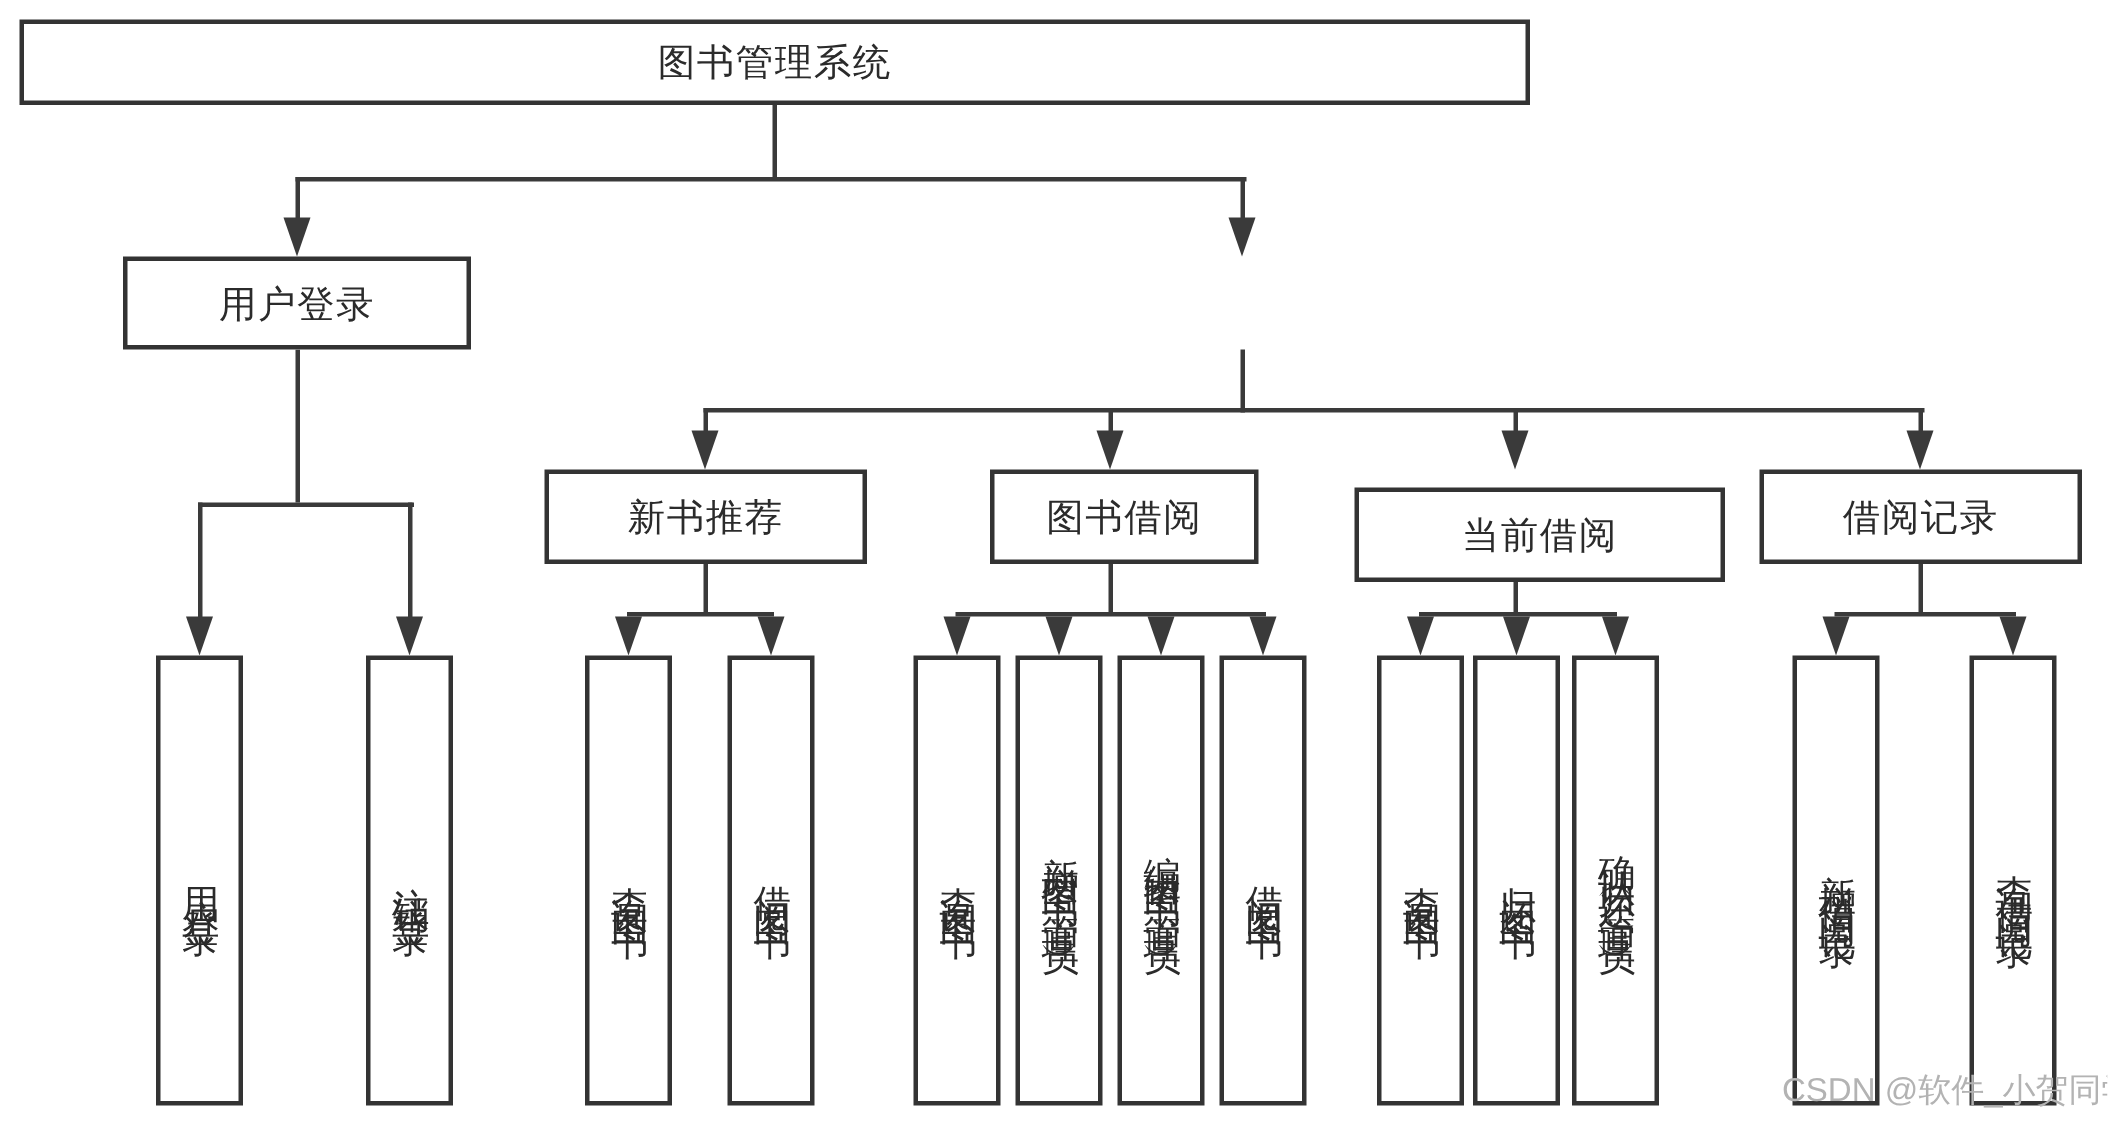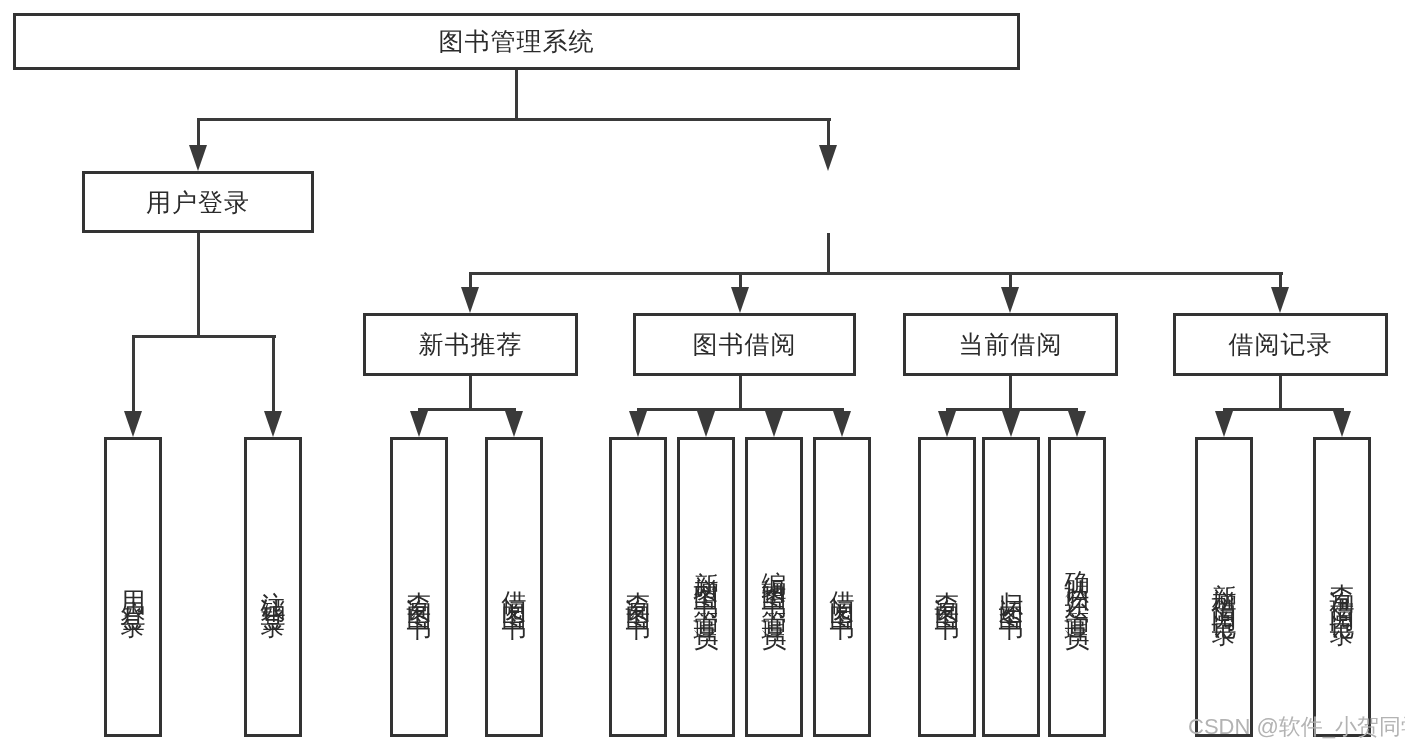--- a/index.html
+++ b/index.html
@@ -75,24 +75,24 @@
     <span>图书管理系统</span>
   </div>
 
   <div class="box h" style="left:82px;top:171px;width:232px;height:62px">
     <span>用户登录</span>
   </div>
 
   <div class="box h" style="left:363px;top:313px;width:215px;height:63px">
     <span>新书推荐</span>
   </div>
-  <div class="box h" style="left:633px;top:313px;width:223px;height:63px">
+  <div class="box h" style="left:660px;top:313px;width:179px;height:63px">
     <span>图书借阅</span>
   </div>
-  <div class="box h" style="left:903px;top:313px;width:215px;height:63px">
+  <div class="box h" style="left:903px;top:325px;width:247px;height:63px">
     <span>当前借阅</span>
   </div>
   <div class="box h" style="left:1173px;top:313px;width:215px;height:63px">
     <span>借阅记录</span>
   </div>
 
   <div class="box leaf" style="left:104px;top:437px;width:58px;height:300px">
     <span class="v">用户登录</span>
   </div>
   <div class="box leaf" style="left:244px;top:437px;width:58px;height:300px">

